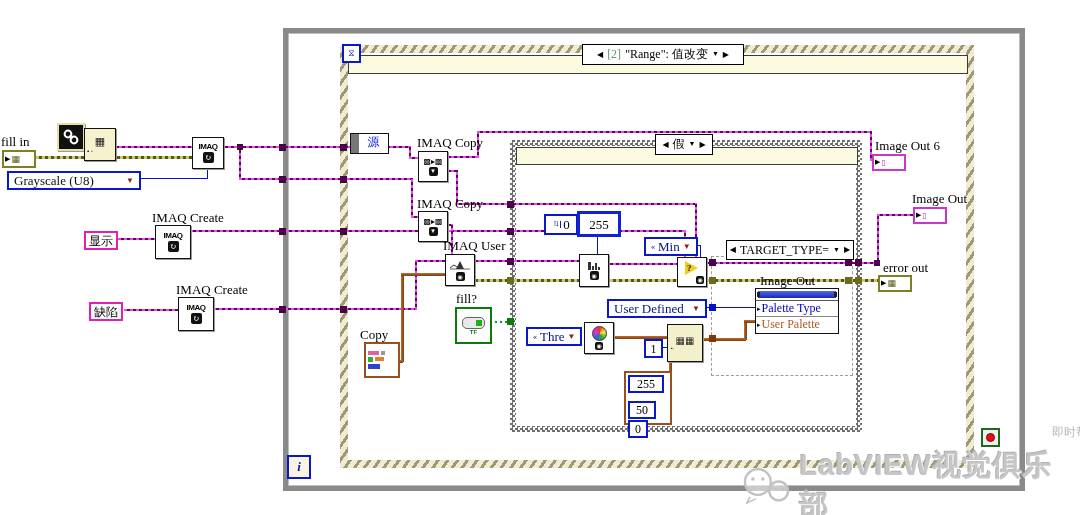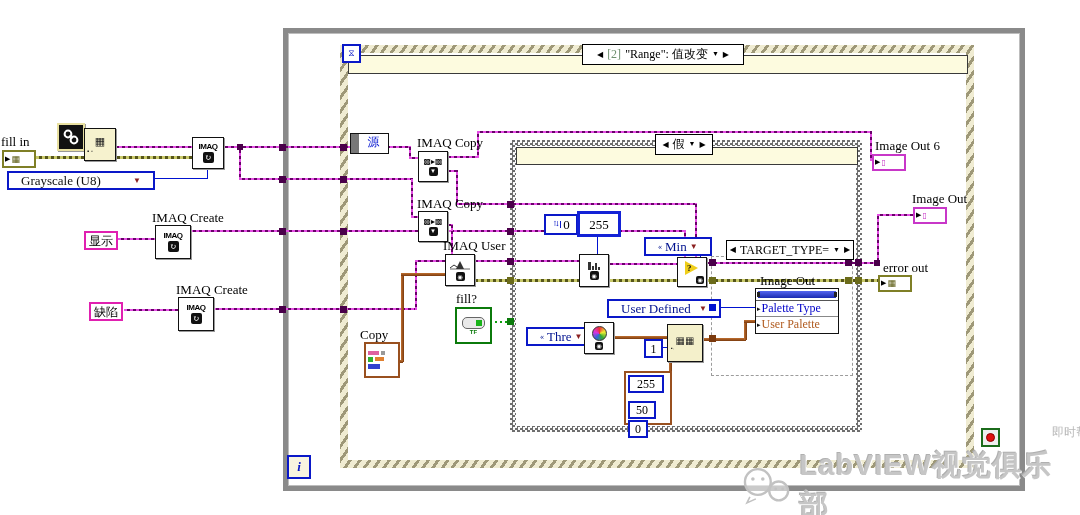--- a/index.html
+++ b/index.html
@@ -37,21 +37,21 @@
   .t-green{background:#0B7A0B;}
   
   .nd{position:absolute;background:#fff;border:1px solid #111;box-shadow:1px 1px 0 #999;z-index:4;
       display:flex;flex-direction:column;align-items:center;justify-content:center;}
   .imaq-t{font-family:"Liberation Sans","DejaVu Sans",sans-serif;font-weight:bold;font-size:8px;
           letter-spacing:-0.5px;line-height:1;}
   .blk{background:#111;color:#fff;border-radius:2px;width:11px;height:11px;display:flex;
        align-items:center;justify-content:center;font-size:8px;line-height:1;margin-top:1px;}
   .lbl{position:absolute;font-size:13px;color:#000;white-space:nowrap;z-index:6;line-height:1;}
   .ring{position:absolute;border:2px solid #0A18C8;background:#fff;color:#00128F;font-size:13px;
-        display:flex;align-items:center;padding:0 12px;gap:3px;white-space:nowrap;z-index:4;line-height:1;}
+        display:flex;align-items:center;padding:0 5px;gap:3px;white-space:nowrap;z-index:4;line-height:1;}
   .ring .dn{color:#8B2020;font-size:8px;}
   .num{position:absolute;border:2px solid #0A18C8;background:#fff;color:#000;font-size:13px;
        display:flex;align-items:center;justify-content:center;z-index:4;line-height:1;}
   .term{position:absolute;background:#fff;display:flex;align-items:center;gap:1px;z-index:4;
         padding:0 1px;font-size:9px;line-height:1;}
   .wm{color:#C6C6C6;text-shadow:1px 1px 0 #fff,-1px -1px 0 #B0B0B0;
       font-family:"Liberation Sans","DejaVu Sans",sans-serif;font-weight:bold;}
 </style>
 </head>
 <body>

